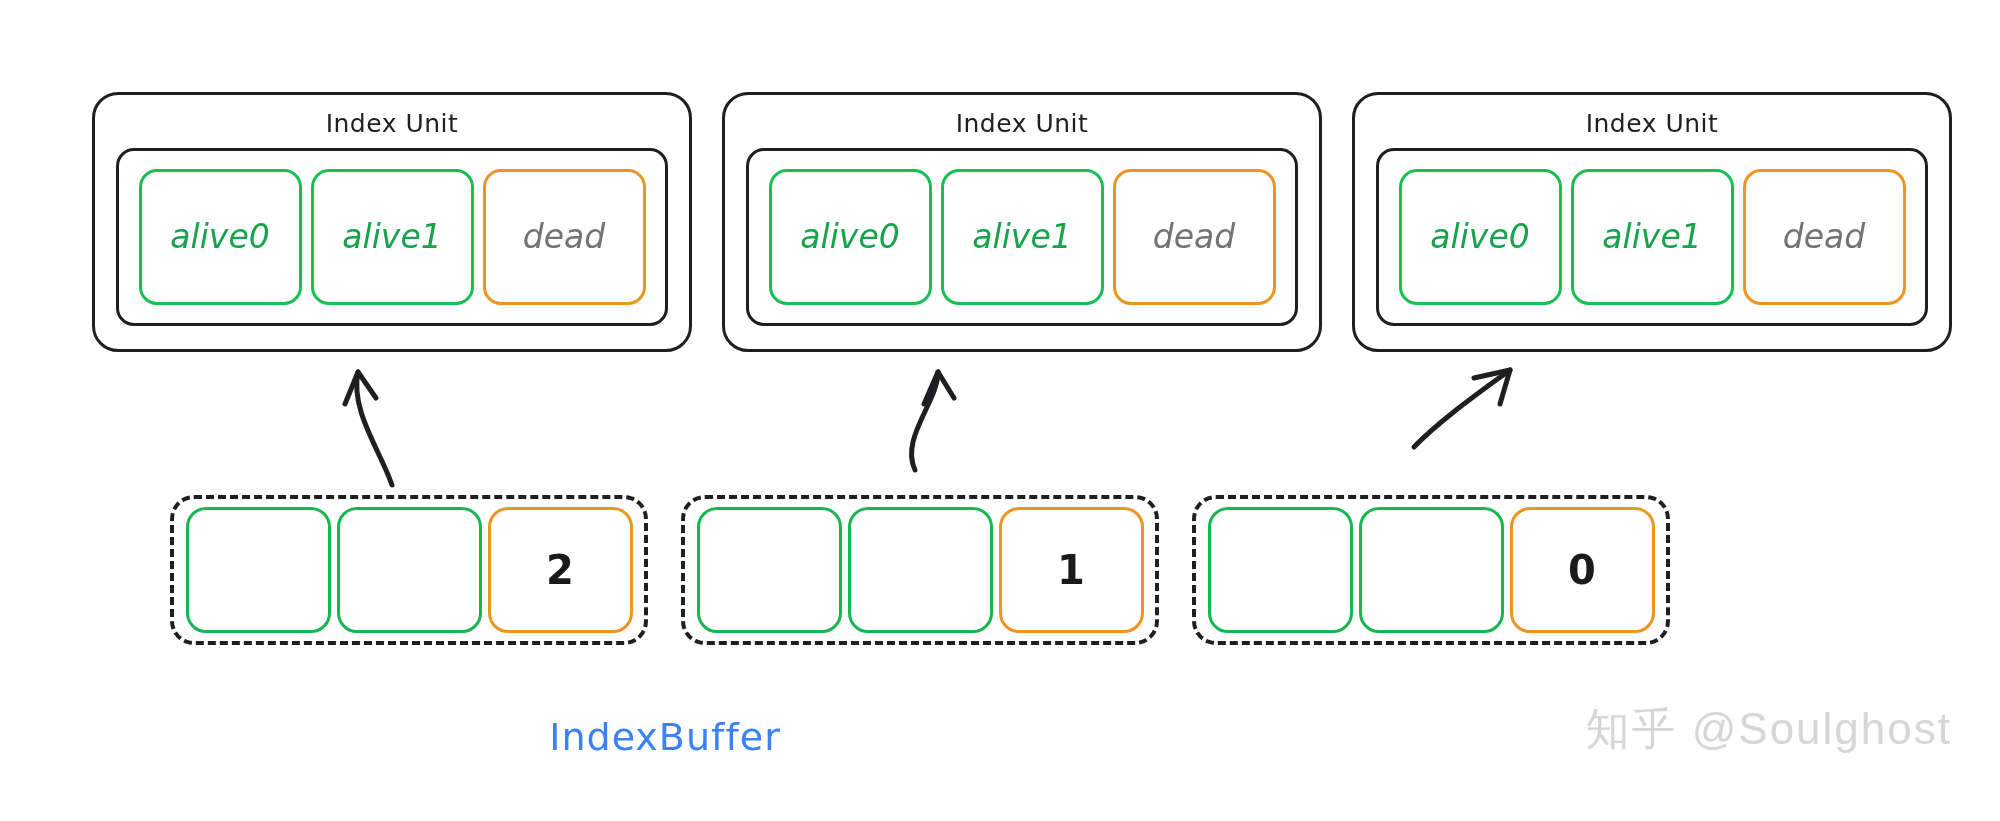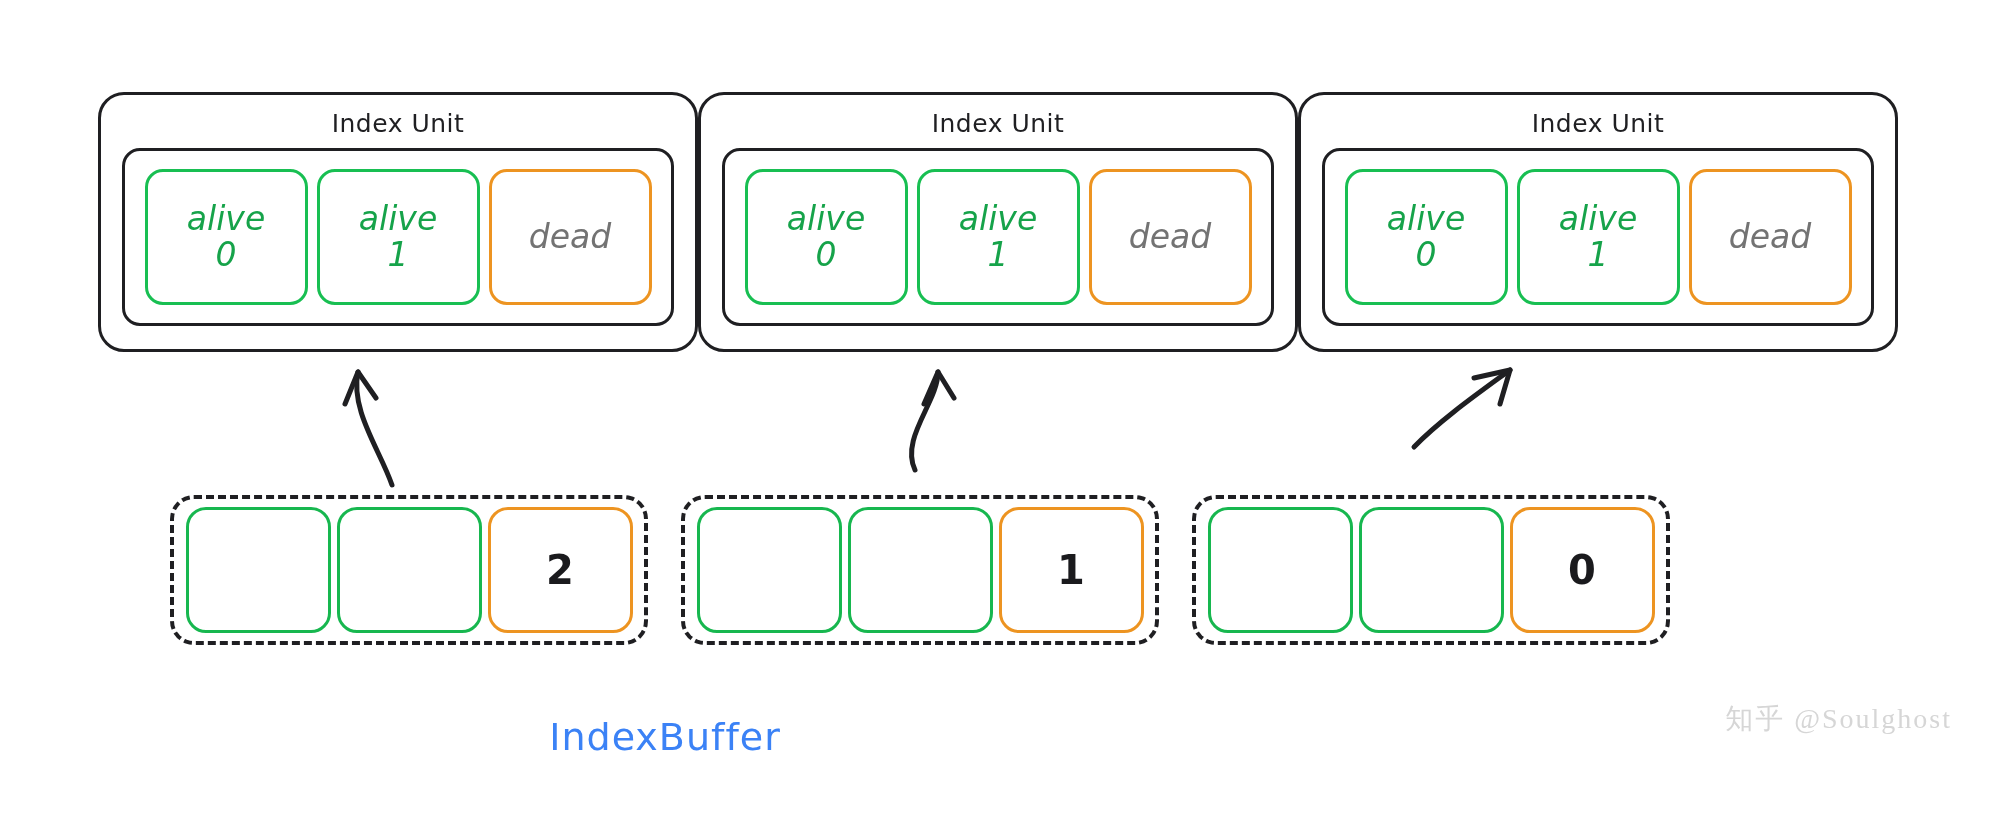--- a/index.html
+++ b/index.html
@@ -24,26 +24,26 @@
     position: absolute;
     left: 0; top: 0;
     width: 2000px;
     height: 821px;
     pointer-events: none;
   }
 
   
   .unit-row {
     position: absolute;
-    left: 68px;
+    left: 92px;
     top: 92px;
     width: 1860px;
     height: 236px;
     display: flex;
-    justify-content: center;
+    justify-content: space-between;
     align-items: flex-start;
   }
   .index-unit {
     position: relative;
     width: 600px;
     height: 260px;
     border: 3.5px solid #1f1f22;
     border-radius: 26px;
     box-sizing: border-box;
     background: #ffffff;
@@ -71,21 +71,21 @@
     justify-content: center;
     gap: 9px;
     background: #ffffff;
   }
   .slot {
     width: 163px;
     height: 136px;
     border-radius: 18px;
     box-sizing: border-box;
     display: flex;
-    flex-direction: column;
+    flex-direction: row;
     align-items: center;
     justify-content: center;
     background: #ffffff;
   }
   .slot.alive {
     border: 3.5px solid #18bf52;
   }
   .slot.dead {
     border: 3.5px solid #ed9421;
   }
@@ -163,22 +163,22 @@
     font-size: 38px;
     letter-spacing: 1px;
     color: #3b82f6;
   }
 
   
   .watermark {
     position: absolute;
     right: 48px;
     top: 700px;
-    font-family: Liberation Serif, serif;
-    font-size: 28px;
+    font-family: Liberation Sans, sans-serif;
+    font-size: 44px;
     color: #d6d6d6;
     letter-spacing: 2px;
     white-space: nowrap;
     user-select: none;
     margin-left: 30px;
   }
 </style>
 </head>
 <body>
 

